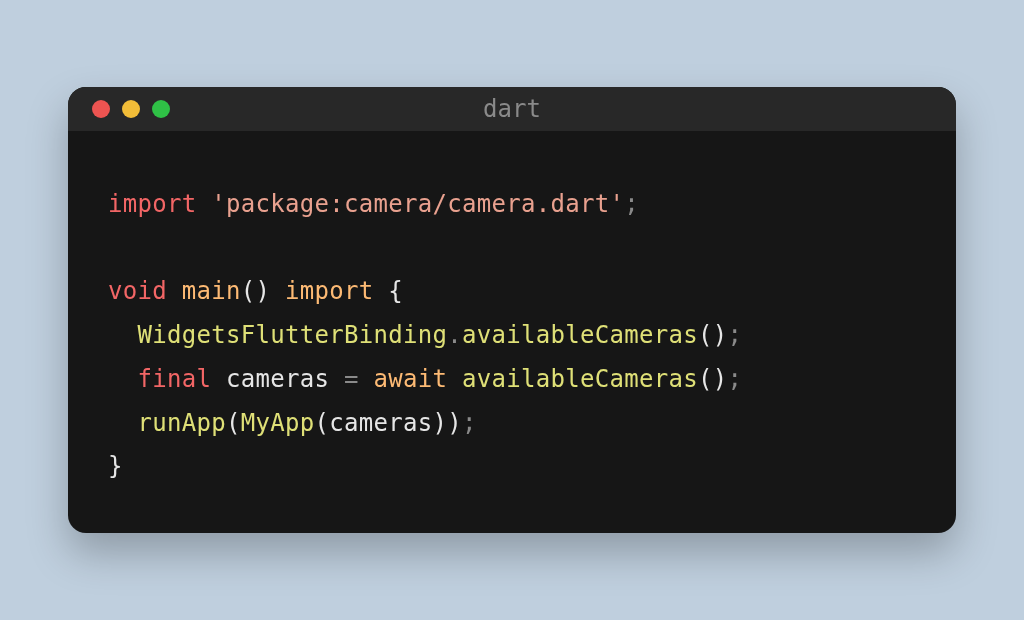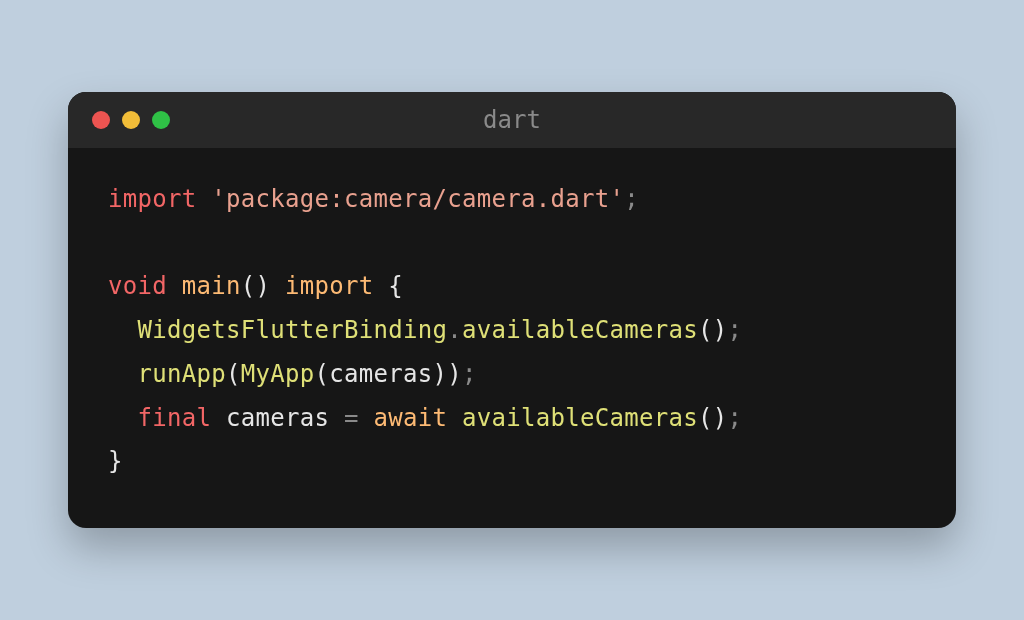--- a/index.html
+++ b/index.html
@@ -22,21 +22,21 @@
     .window {
       width: 888px;
       background: #161616;
       border-radius: 18px;
       overflow: hidden;
       box-shadow: 0 20px 40px rgba(0,0,0,0.25);
     }
 
     .titlebar {
       background: #282828;
-      height: 56px;
+      height: 44px;
       display: flex;
       align-items: center;
       position: relative;
       padding: 12px 24px;
     }
 
     .traffic-lights {
       display: flex;
       gap: 12px;
       align-items: center;
@@ -55,21 +55,21 @@
     .title {
       position: absolute;
       left: 50%;
       transform: translateX(-50%);
       color: #8a8a8a;
       font-size: 24px;
       font-weight: 400;
     }
 
     .code-area {
-      padding: 30px 40px 44px 40px;
+      padding: 52px 40px 44px 40px;
       font-size: 24px;
       line-height: 1.82;
       font-weight: 500;
       letter-spacing: 0.3px;
     }
 
     .code-line {
       white-space: pre;
       color: #e6e6e6;
     }
@@ -103,20 +103,20 @@
   <div class="code-area">
 
     <div class="code-line"><span class="tok-keyword">import</span> <span class="tok-string">'package:camera/camera.dart'</span><span class="tok-punct">;</span></div>
 
     <div class="blank-line"></div>
 
     <div class="code-line"><span class="tok-keyword">void</span> <span class="tok-func">main</span><span class="tok-bracket">(</span><span class="tok-bracket">)</span> <span class="tok-func">import</span> <span class="tok-bracket">{</span></div>
 
     <div class="code-line"><span>  </span><span class="tok-ident">WidgetsFlutterBinding</span><span class="tok-punct">.</span><span class="tok-ident">availableCameras</span><span class="tok-bracket">(</span><span class="tok-bracket">)</span><span class="tok-punct">;</span></div>
 
+    <div class="code-line"><span>  </span><span class="tok-keyword">final</span> <span class="tok-param">cameras</span> <span class="tok-punct">=</span> <span class="tok-func">await</span> <span class="tok-ident">availableCameras</span><span class="tok-bracket">(</span><span class="tok-bracket">)</span><span class="tok-punct">;</span></div>
+
     <div class="code-line"><span>  </span><span class="tok-ident">runApp</span><span class="tok-bracket">(</span><span class="tok-ident">MyApp</span><span class="tok-bracket">(</span><span class="tok-param">cameras</span><span class="tok-bracket">)</span><span class="tok-bracket">)</span><span class="tok-punct">;</span></div>
-
-    <div class="code-line"><span>  </span><span class="tok-keyword">final</span> <span class="tok-param">cameras</span> <span class="tok-punct">=</span> <span class="tok-func">await</span> <span class="tok-ident">availableCameras</span><span class="tok-bracket">(</span><span class="tok-bracket">)</span><span class="tok-punct">;</span></div>
 
     <div class="code-line"><span class="tok-bracket">}</span></div>
 
   </div>
 </div>
 
 </body></html>

